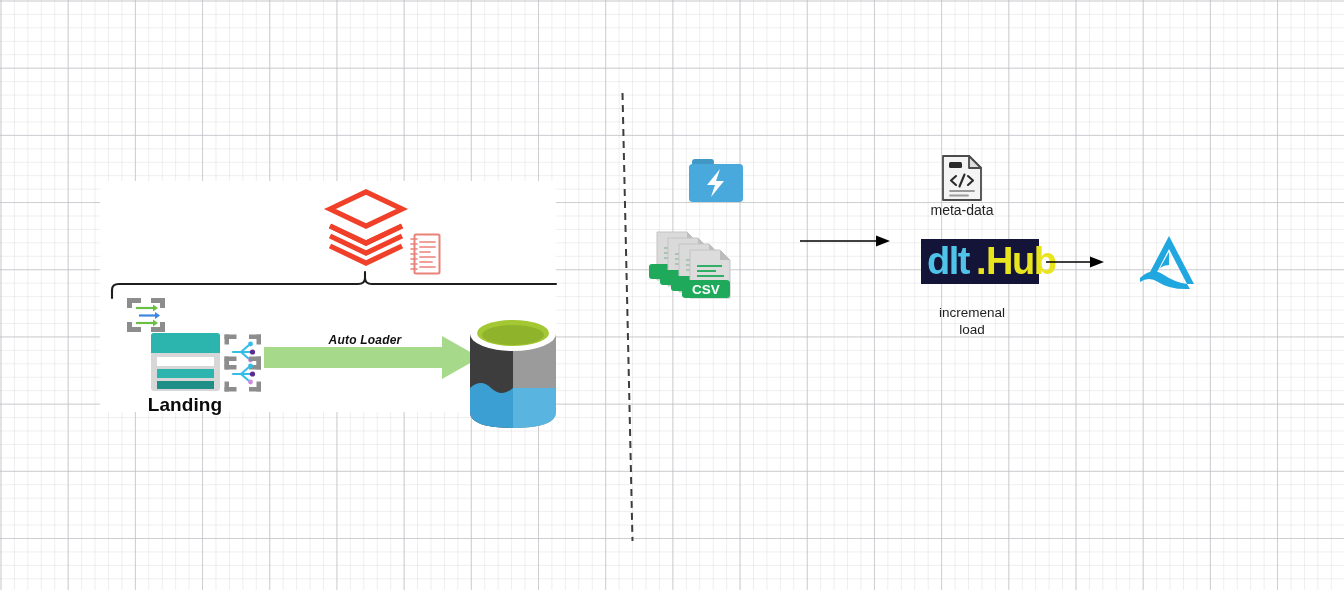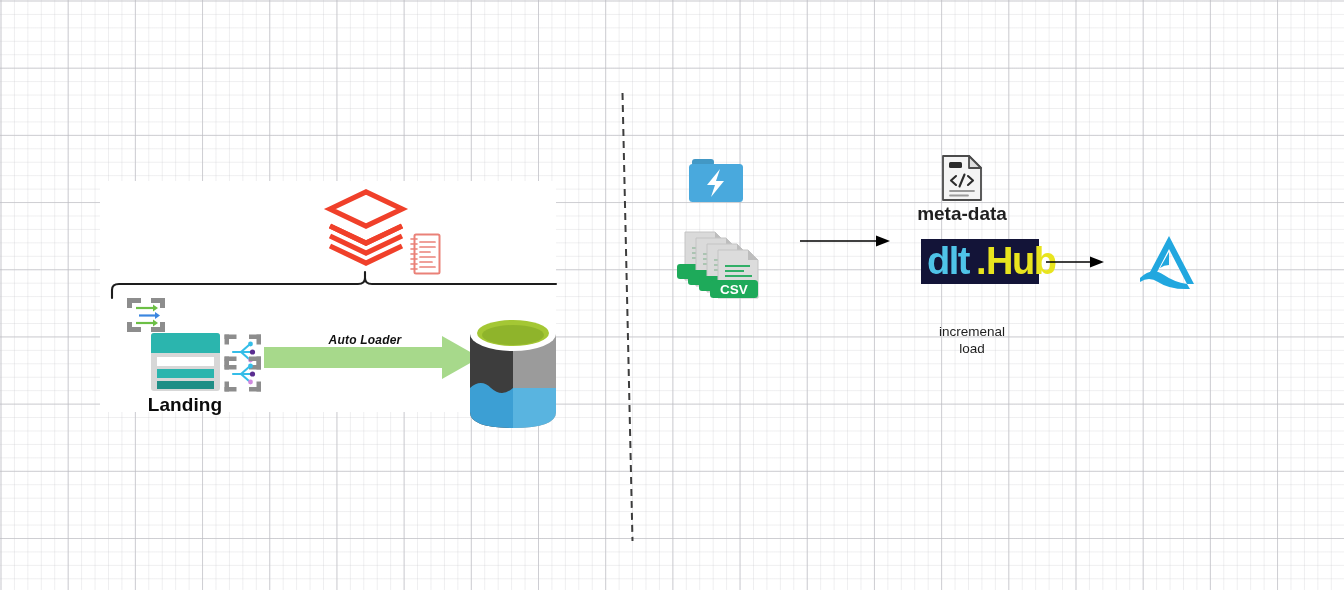--- a/index.html
+++ b/index.html
@@ -47,23 +47,22 @@
     line-height: 1.25;
   }
 
   .label-landing {
     font-size: 19px;
     font-weight: bold;
     color: #0b0b0b;
     letter-spacing: 0.1px;
   }
   .label-metadata {
-    font-size: 19px;
+    font-size: 14px;
     color: #1f1f1f;
-    font-weight: bold;
   }
   .label-incremental {
     font-size: 13.5px;
     color: #1f1f1f;
   }
   .label-autoloader {
     position: absolute;
     font-size: 12px;
     font-weight: bold;
     font-style: italic;
@@ -243,21 +242,21 @@
   </div>
 
   <div class="node" style="left:689px; top:159px; width:54px; height:46px;">
     <svg width="54" height="46" viewBox="0 0 54 46">
       <rect x="3" y="0" width="22" height="7" rx="3" fill="#4298c5"></rect>
       <rect x="0" y="5" width="54" height="38" rx="3.5" fill="#49a9dd"></rect>
       <path d="M31 10 L18 26 L26 26 L22 38 L35 22 L27 22 Z" fill="#ffffff"></path>
     </svg>
   </div>
 
-  <div class="node" style="left:677px; top:226px; width:94px; height:84px;">
+  <div class="node" style="left:649px; top:226px; width:94px; height:84px;">
     <svg width="94" height="84" viewBox="0 0 94 84">
       <g>
 
         <g transform="translate(0,0)">
           <path d="M8 6 L38 6 L48 16 L48 54 L8 54 Z" fill="#dadada" stroke="#c4c4c4" stroke-width="1"></path>
           <path d="M38 6 L48 16 L38 16 Z" fill="#bdbdbd"></path>
           <g stroke="#9fbfa8" stroke-width="1.6">
             <line x1="15" y1="22" x2="34" y2="22"></line>
             <line x1="15" y1="27" x2="28" y2="27"></line>
             <line x1="15" y1="32" x2="36" y2="32"></line>
@@ -332,21 +331,21 @@
     <svg width="118" height="45" viewBox="0 0 118 45">
       <rect x="0" y="0" width="118" height="45" fill="#131438"></rect>
       <g font-family="Liberation Sans, sans-serif" font-size="38" font-weight="bold">
         <text x="6" y="35" fill="#4fc3e8" letter-spacing="-1.5">dlt</text>
         <text x="55" y="35" fill="#e8e41e" letter-spacing="-1.5">.</text>
         <text x="65" y="35" fill="#e8e41e" letter-spacing="-1.5">Hub</text>
       </g>
     </svg>
   </div>
 
-  <div class="caption label-incremental" style="left:912px; top:305px; width:120px;margin-top:19px;">incremenal
+  <div class="caption label-incremental" style="left:912px; top:305px; width:120px;">incremenal
 load</div>
 
   <div class="node" style="left:1046px; top:252px; width:58px; height:20px;">
     <svg width="58" height="20" viewBox="0 0 58 20">
       <line x1="0" y1="10" x2="46" y2="10" stroke="#000000" stroke-width="1.7"></line>
       <polygon points="44,4.5 58,10 44,15.5" fill="#000000"></polygon>
     </svg>
   </div>
 
   <div class="node" style="left:1138px; top:232px; width:62px; height:62px;">

